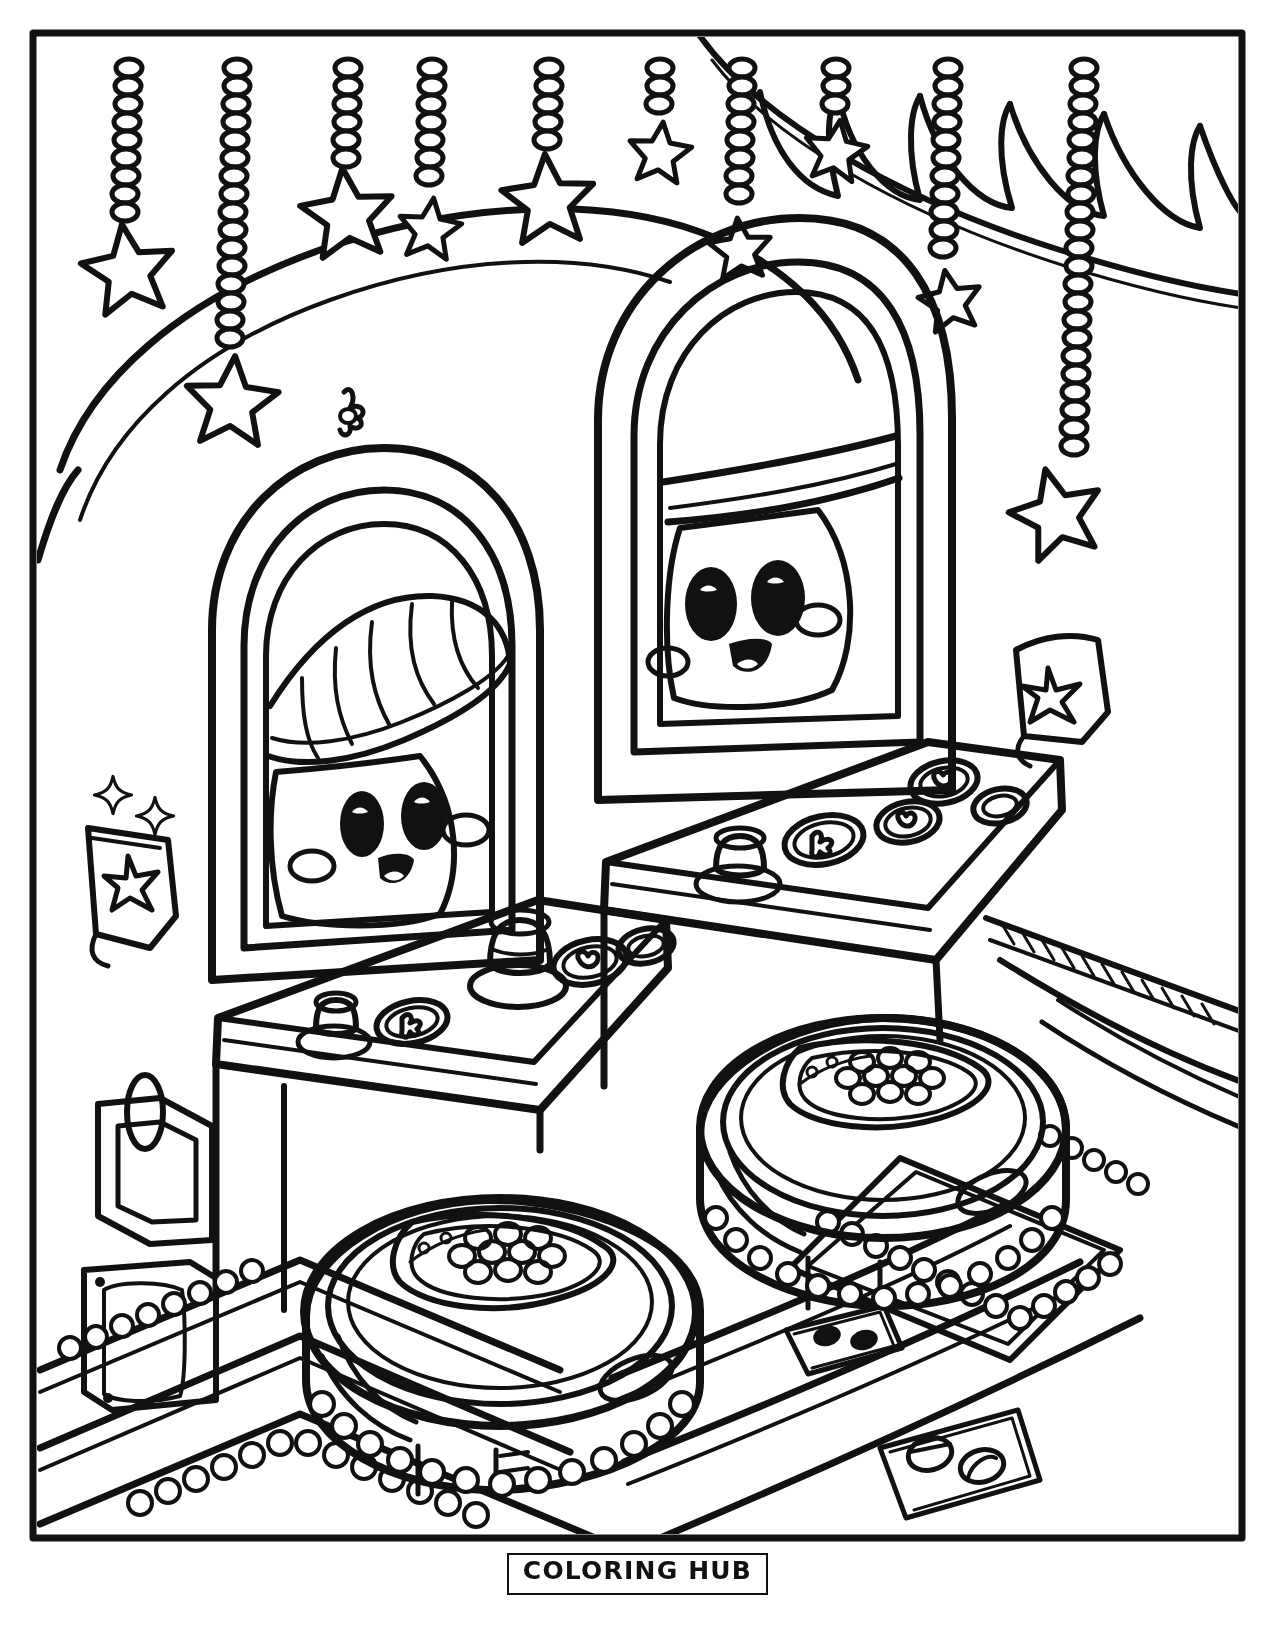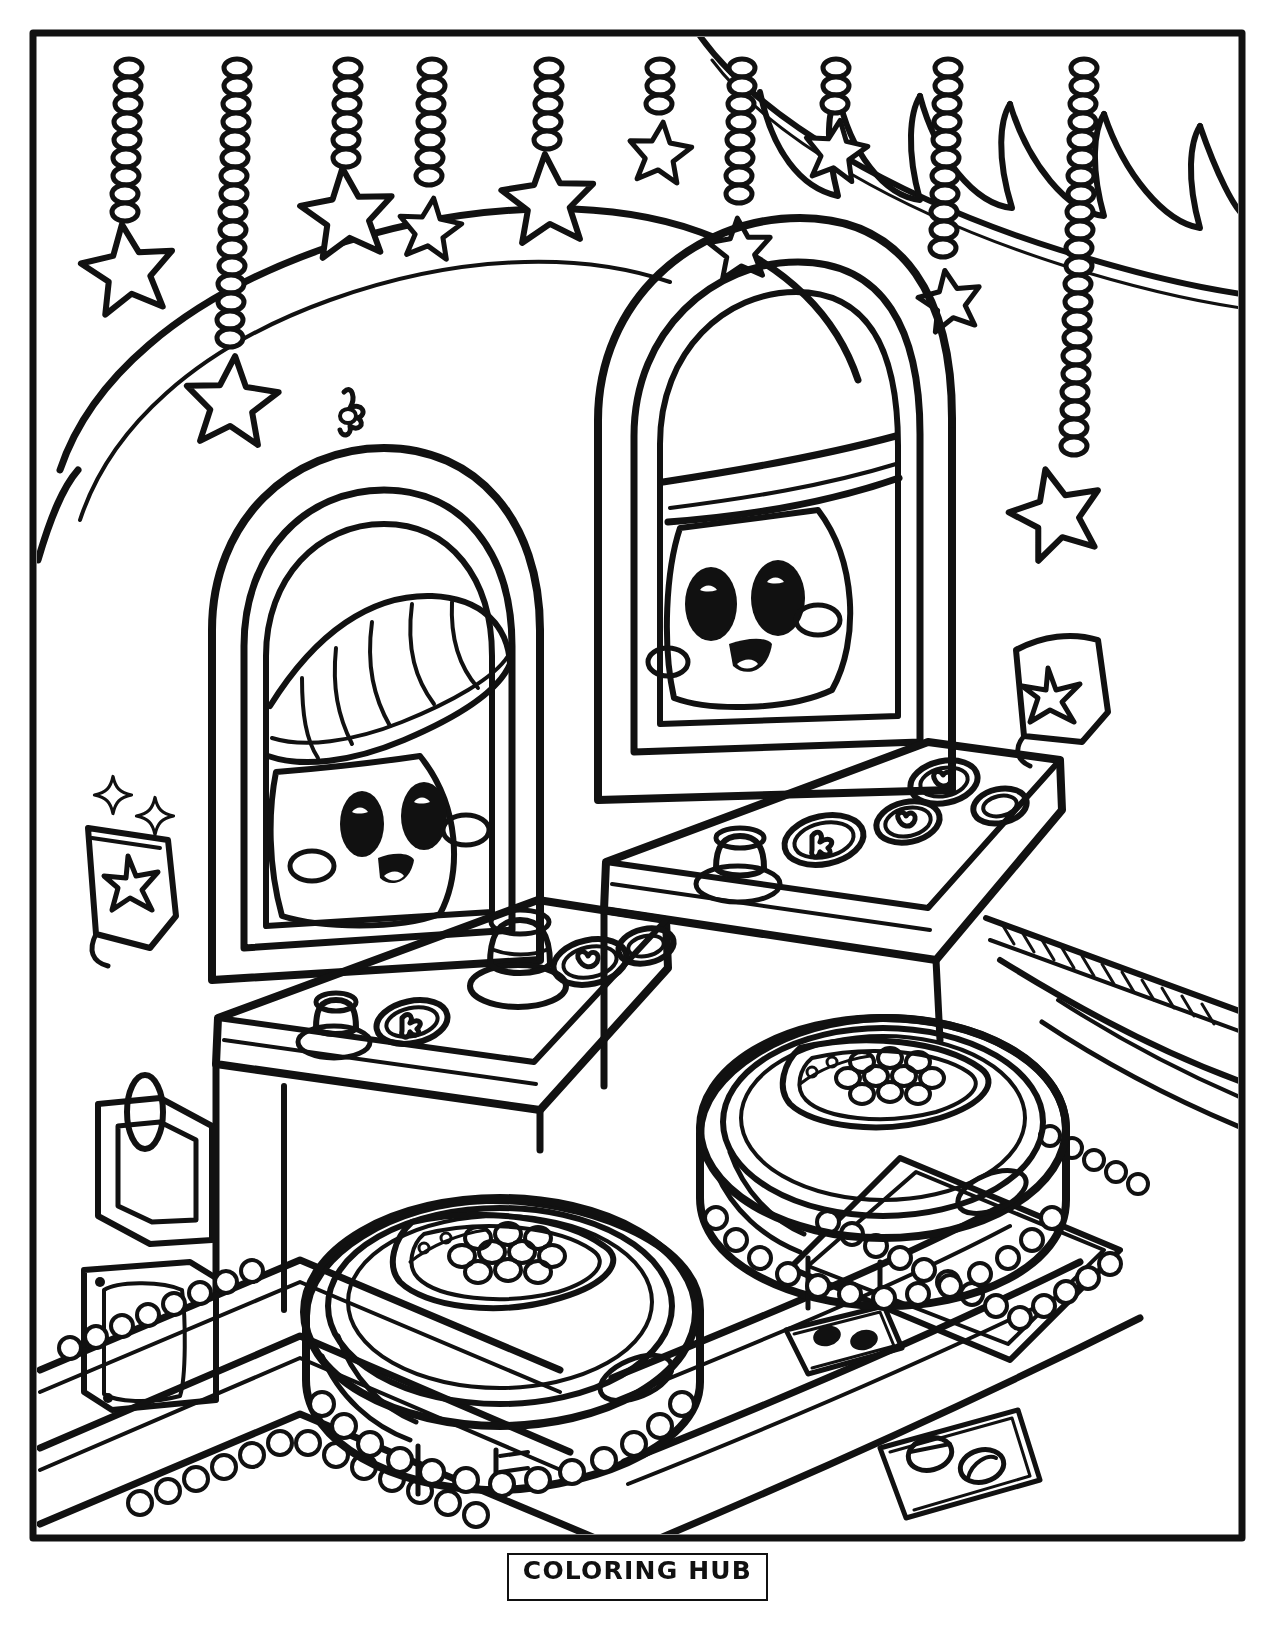--- a/index.html
+++ b/index.html
@@ -14,21 +14,21 @@
     background:#ffffff;
   }
   #art{position:absolute;left:0;top:0;width:1275px;height:1650px;}
   .wm-wrap{
     position:absolute;left:0;top:1553px;width:1275px;
     display:flex;justify-content:center;align-items:center;
     pointer-events:none;
   }
   .wm-box{
     background:#ffffff;border:2px solid #111111;
-    padding:3px 14px 16px 14px;
+    padding:3px 14px 10px 14px;
     display:flex;align-items:center;justify-content:center;
   }
   .wm-text{
     font-family:"DejaVu Sans","Liberation Sans",sans-serif;
     font-weight:700;font-size:25px;letter-spacing:1.2px;
     color:#111111;line-height:1;white-space:nowrap;
   }
 </style>
 </head>
 <body>

